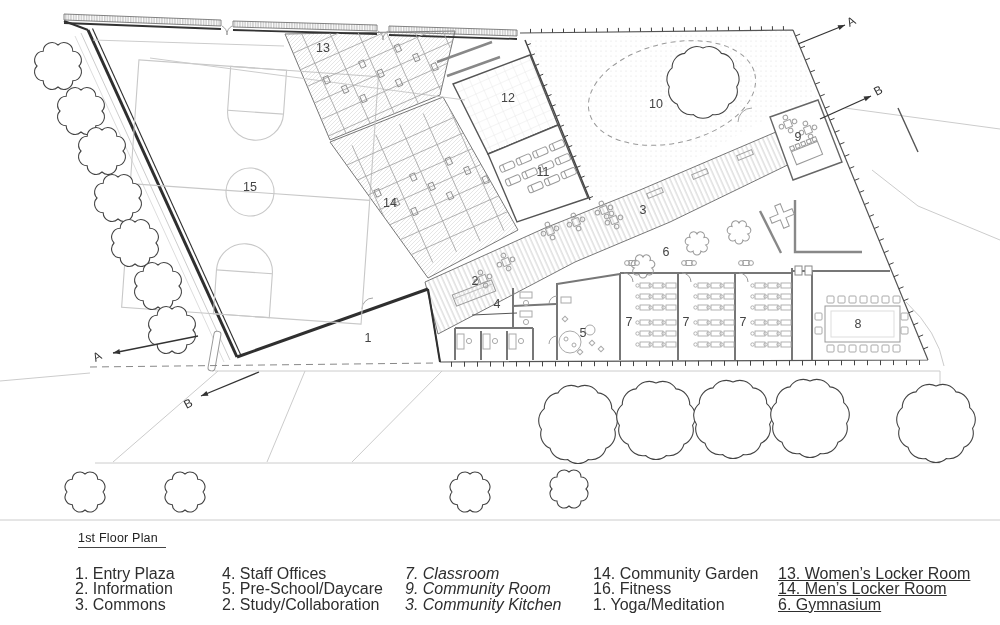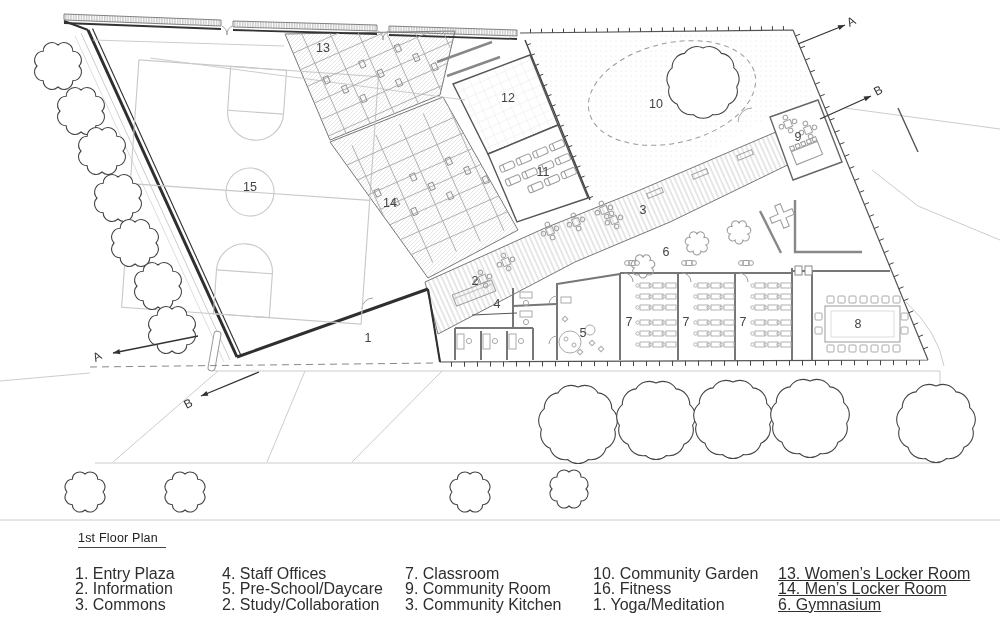--- a/index.html
+++ b/index.html
@@ -627,27 +627,27 @@
         <div class="legend-col" style="left: 75px;">
           <div>1. Entry Plaza</div>
           <div>2. Information</div>
           <div>3. Commons</div>
         </div>
         <div class="legend-col" style="left: 222px;">
           <div>4. Staff Offices</div>
           <div>5. Pre-School/Daycare</div>
           <div>2. Study/Collaboration</div>
         </div>
-        <div class="legend-col" style="left: 405px;">
+        <div class="legend-col" style="left: 405px; font-style: italic;">
           <div>7. Classroom</div>
           <div>9. Community Room</div>
           <div>3. Community Kitchen</div>
         </div>
         <div class="legend-col" style="left: 593px;">
-          <div>10. Community Garden</div>
+          <div>14. Community Garden</div>
           <div>16. Fitness</div>
           <div>1. Yoga/Meditation</div>
         </div>
         <div class="legend-col" style="left: 778px; text-decoration: underline;">
           <div>13. Women’s Locker Room</div>
           <div>14. Men’s Locker Room</div>
           <div>6. Gymnasium</div>
         </div>
       </div>
 </div>

